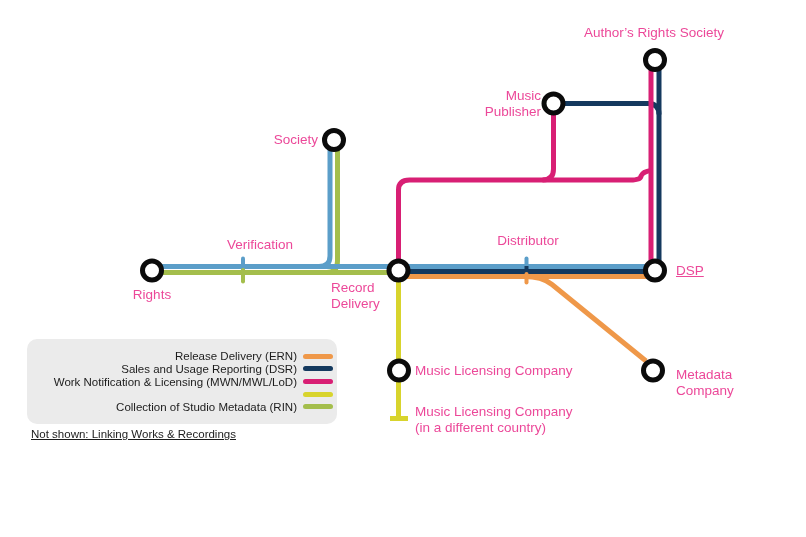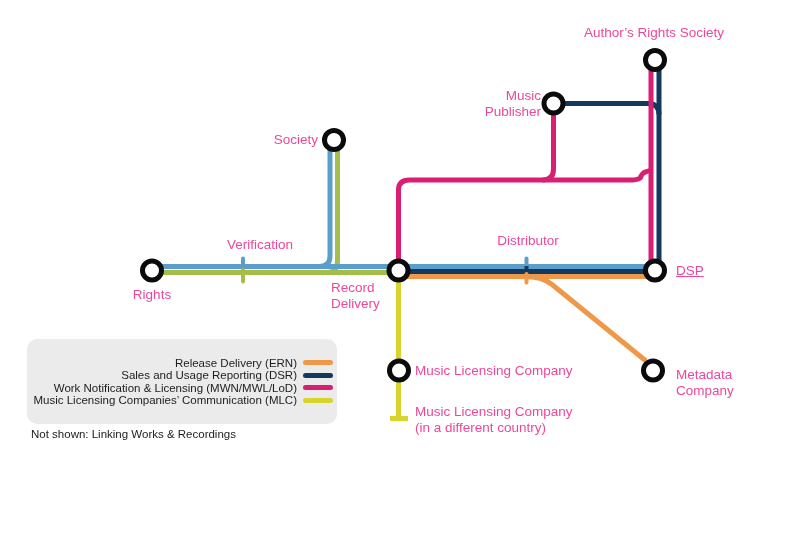--- a/index.html
+++ b/index.html
@@ -28,21 +28,21 @@
     background:var(--c-legend-bg,#EBEBEB);border-radius:10px;
     display:flex;flex-direction:column;justify-content:center;
     padding:0;box-sizing:border-box;
   }
   .legend-row{
     display:flex;align-items:center;justify-content:flex-end;
     height:12.6px;padding-right:3px;
   }
   .legend-row .ltext{font-size:11.5px;color:#1c1c1c;white-space:nowrap;}
   .swatch{width:30px;height:5px;border-radius:2.5px;margin-left:6px;margin-right:1px;flex:0 0 auto;}
-  .note{position:absolute;left:31px;top:428px;font-size:11.5px;color:#1c1c1c;}
+  .note{position:absolute;left:31px;top:428px;font-size:11.5px;color:#1c1c1c;text-decoration:underline;}
 </style>
 </head>
 <body>
 
 <div id="canvas">
 
   <svg width="806" height="537" viewBox="0 0 806 537">
 
     <path class="rail l-olive" d="M 152 272.5 H 398"></path>
     <path class="rail l-olive" d="M 337.5 146 V 261 Q 337.5 272.5 326.5 272.5"></path>
@@ -105,19 +105,22 @@
     </div>
     <div class="legend-row">
       <span class="ltext">Sales and Usage Reporting (DSR)</span>
       <span class="swatch" style="background: rgb(20, 57, 94);"></span>
     </div>
     <div class="legend-row">
       <span class="ltext">Work Notification &amp; Licensing (MWN/MWL/LoD)</span>
       <span class="swatch" style="background: rgb(216, 31, 116);"></span>
     </div>
     <div class="legend-row">
-      <span class="ltext">Music Licensing Companies’ Communication (MLC)</span>
       <span class="swatch" style="background: rgb(216, 212, 45);"></span>
+    </div>
+    <div class="legend-row">
+      <span class="ltext">Collection of Studio Metadata (RIN)</span>
+      <span class="swatch" style="background: rgb(164, 190, 76);"></span>
     </div>
   </div>
   <div class="note">Not shown: Linking Works &amp; Recordings</div>
 
 </div>
 
 </body></html>

